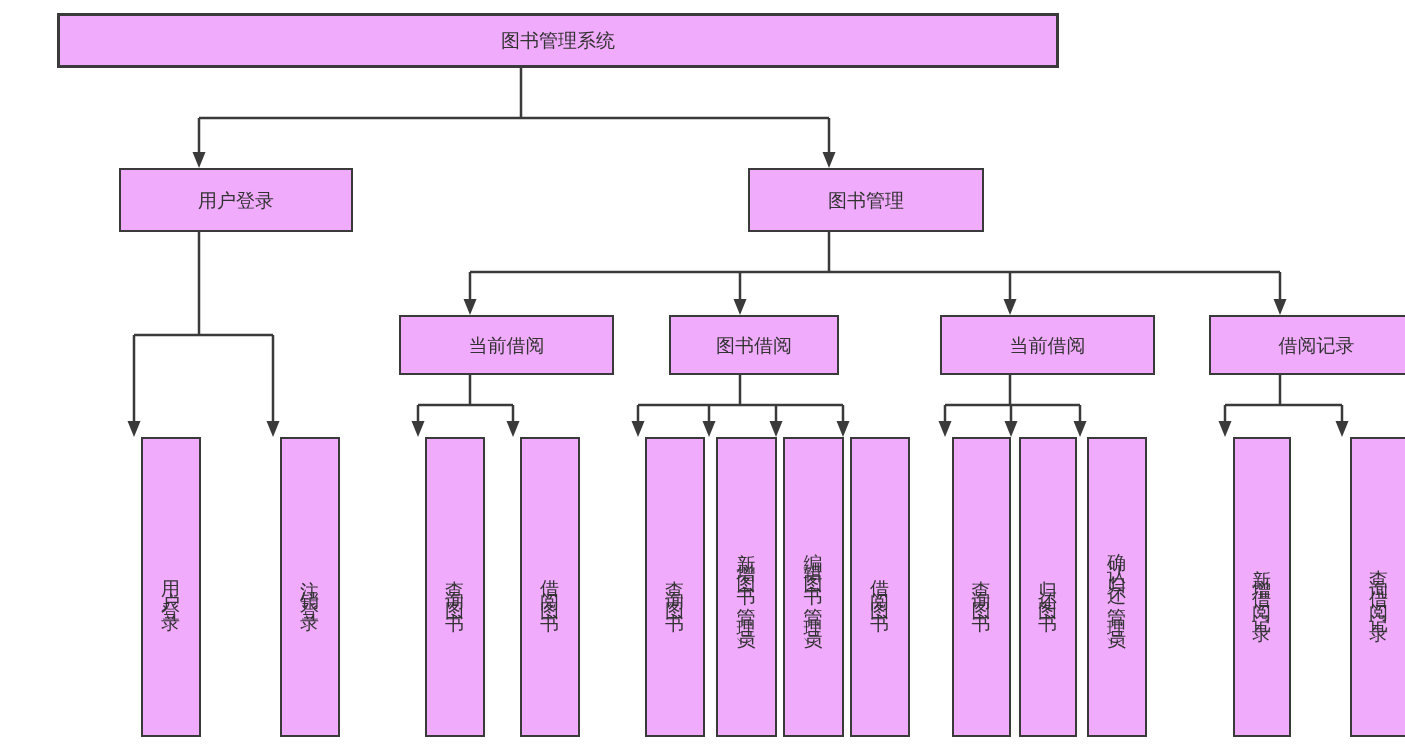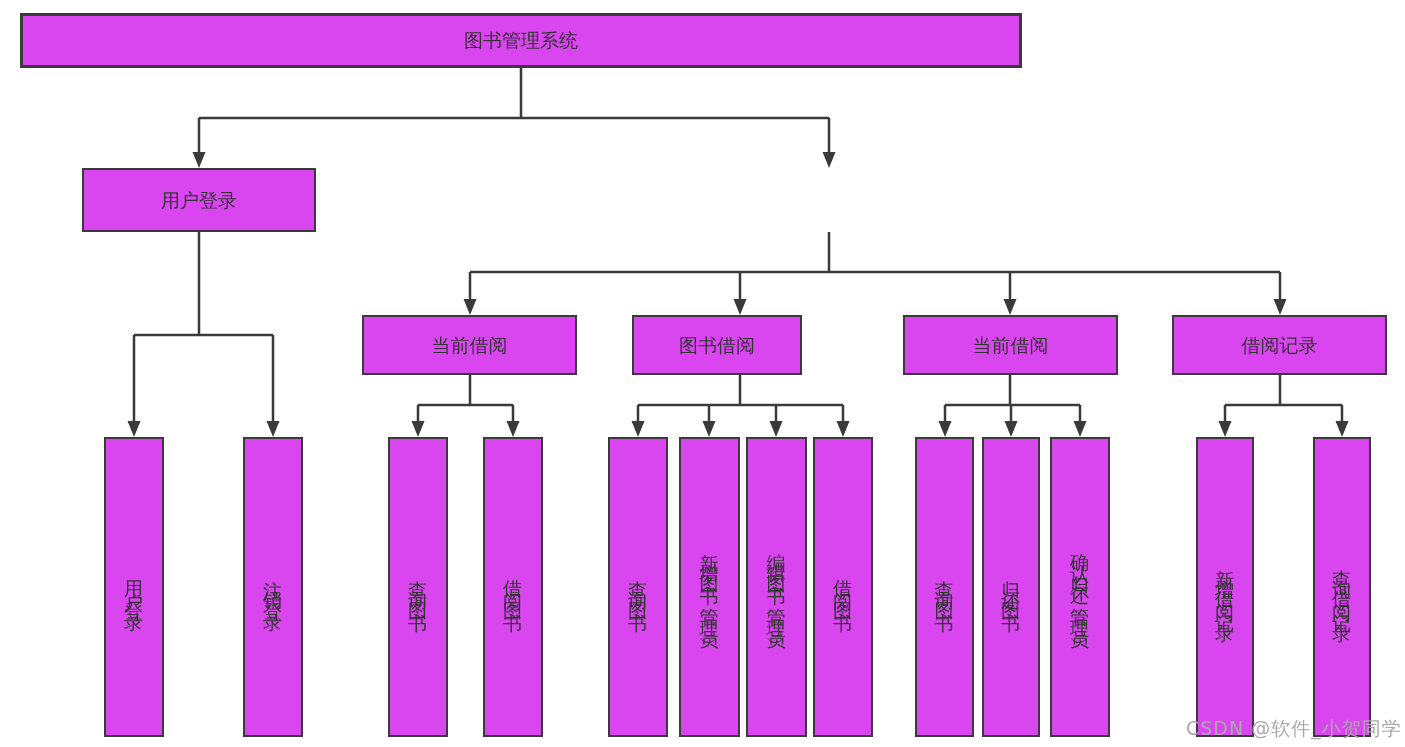--- a/index.html
+++ b/index.html
@@ -16,29 +16,30 @@
     background:var(--background);
     overflow:hidden;
   }
   #connectors{position:absolute;left:0;top:0;width:1405px;height:747px;}
   .cline{stroke:var(--line);stroke-width:2.5;fill:none;}
   .ahead{fill:var(--line);stroke:none;}
   .node{
     position:absolute;
     box-sizing:border-box;
     border:2px solid var(--line);
-    background:#d946ef;
+    background:#f0abfc;
     display:flex;
     align-items:center;
     justify-content:center;
     color:var(--text);
     font-size:19px;
     line-height:1;
     text-align:center;
     white-space:nowrap;
+    margin-left:37px;
   }
   .node.root{border-width:3px;}
   .node.vert{
     writing-mode:vertical-rl;
     text-orientation:mixed;
     letter-spacing:11px;
     white-space:normal;
     font-size:19px;
   }
   #watermark{
@@ -95,20 +96,21 @@
     <g>
       <path class="cline" d="M1280 375 V405 M1225 405 H1342 M1225 405 V422 M1342 405 V422"></path>
       <polygon class="ahead" points="1218.5,421 1231.5,421 1225,437"></polygon>
       <polygon class="ahead" points="1335.5,421 1348.5,421 1342,437"></polygon>
     </g>
   </svg>
 
   <div class="node root" style="left:20px;top:13px;width:1002px;height:55px">图书管理系统</div>
 
   <div class="node" style="left:82px;top:168px;width:234px;height:64px">用户登录</div>
+  <div class="node" style="left:711px;top:168px;width:236px;height:64px">图书管理</div>
 
   <div class="node" style="left:362px;top:315px;width:215px;height:60px">当前借阅</div>
   <div class="node" style="left:632px;top:315px;width:170px;height:60px">图书借阅</div>
   <div class="node" style="left:1172px;top:315px;width:215px;height:60px">借阅记录</div>
   <div class="node" style="left:903px;top:315px;width:215px;height:60px">当前借阅</div>
 
   <div class="node vert" style="left:104px;top:437px;width:60px;height:300px">用户登录</div>
   <div class="node vert" style="left:243px;top:437px;width:60px;height:300px">注销登录</div>
 
   <div class="node vert" style="left:388px;top:437px;width:60px;height:300px">查询图书</div>
@@ -119,14 +121,13 @@
   <div class="node vert" style="left:746px;top:437px;width:61px;height:300px">编辑图书（管理员）</div>
   <div class="node vert" style="left:813px;top:437px;width:60px;height:300px">借阅图书</div>
 
   <div class="node vert" style="left:915px;top:437px;width:59px;height:300px">查询图书</div>
   <div class="node vert" style="left:982px;top:437px;width:58px;height:300px">归还图书</div>
   <div class="node vert" style="left:1050px;top:437px;width:60px;height:300px">确认归还（管理员）</div>
 
   <div class="node vert" style="left:1196px;top:437px;width:58px;height:300px">新增借阅记录</div>
   <div class="node vert" style="left:1313px;top:437px;width:58px;height:300px">查询借阅记录</div>
 
-  <div id="watermark">CSDN @软件_小贺同学</div>
 </div>
 
 </body></html>

